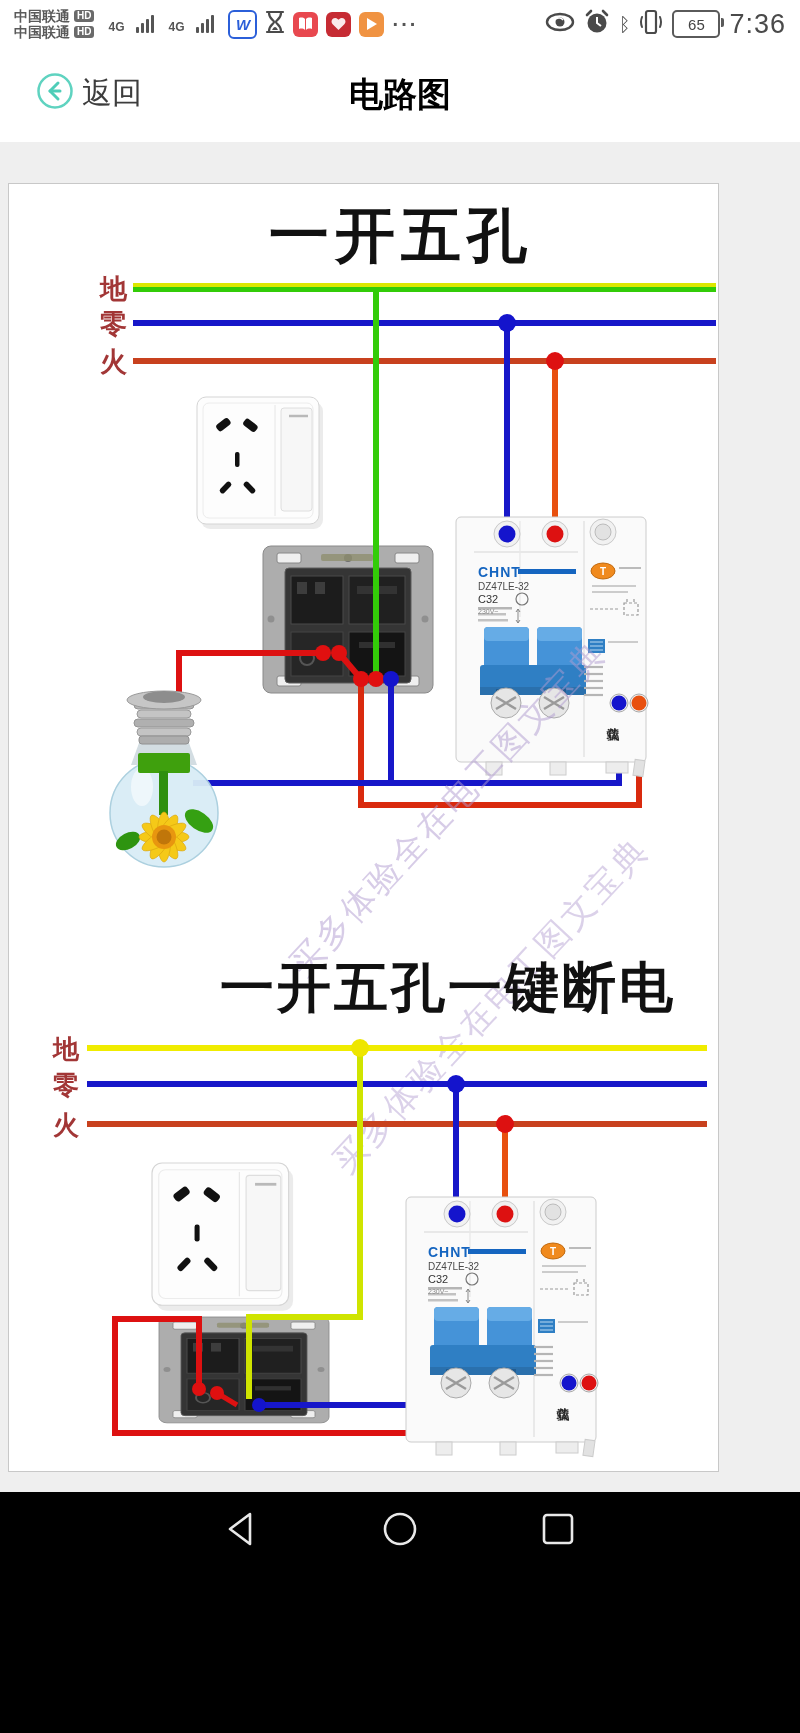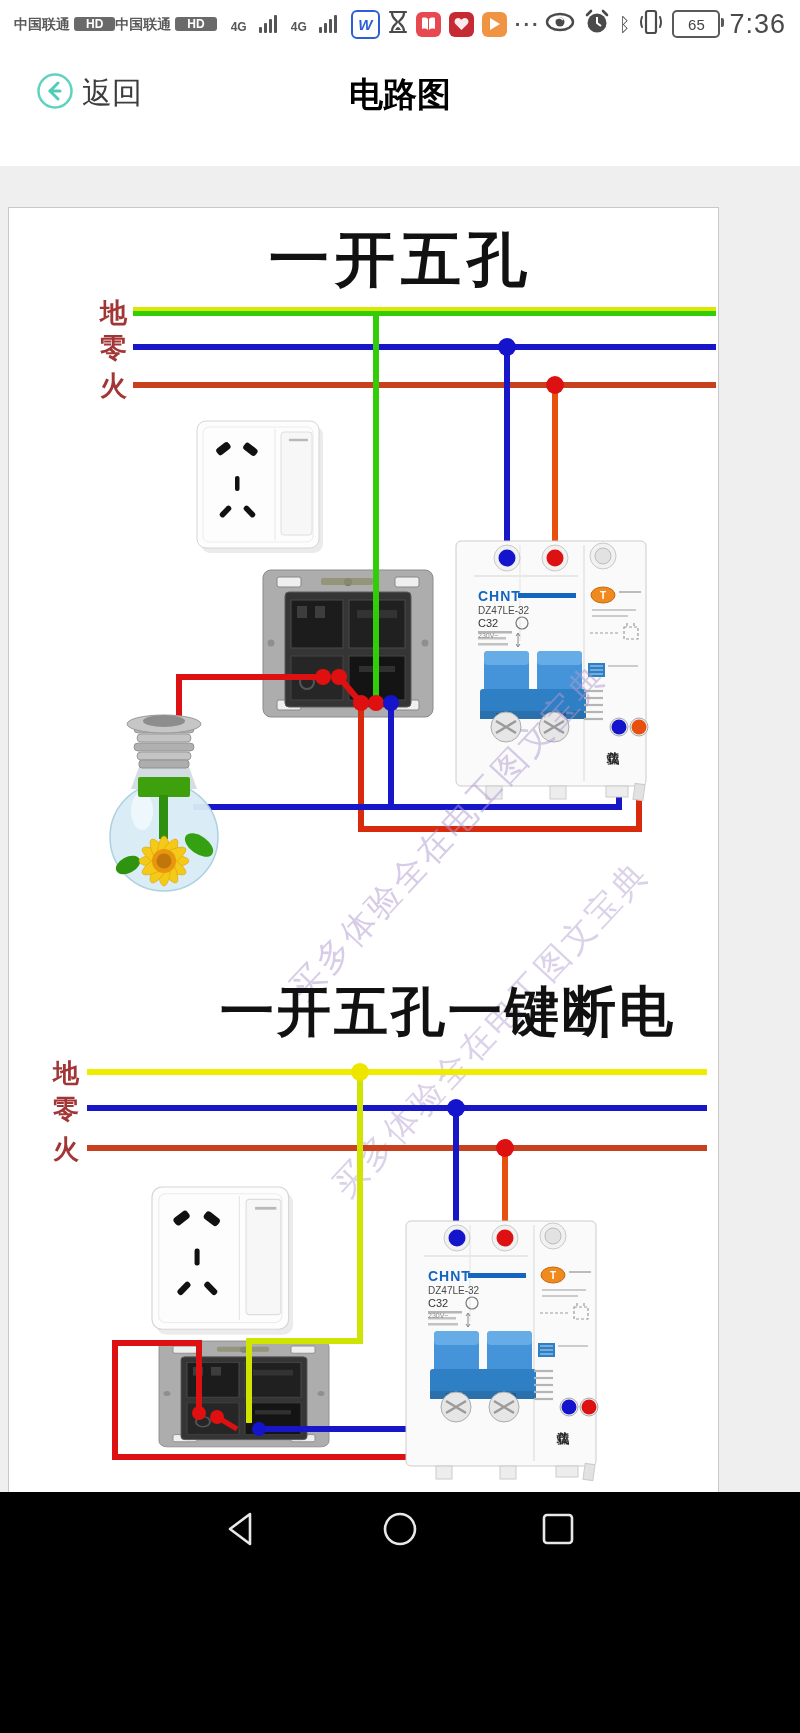--- a/index.html
+++ b/index.html
@@ -1,24 +1,24 @@
 <!DOCTYPE html>
 <html><head>
 <meta charset="utf-8">
 <style>
   html,body{margin:0;padding:0;background:#ffffff;}
   body{width:800px;height:1733px;position:relative;overflow:hidden;
        font-family:"Liberation Sans",sans-serif;-webkit-font-smoothing:antialiased;}
   
   .statusbar{position:absolute;left:0;top:0;width:800px;height:48px;background:#fff;
     display:flex;align-items:center;padding:0 14px;box-sizing:border-box;color:#4a4a4a;}
-  .carrier{display:flex;flex-direction:row;justify-content:center;line-height:1.15;}
+  .carrier{display:flex;flex-direction:column;justify-content:center;line-height:1.15;}
   .carrier-row{display:flex;align-items:center;gap:4px;font-size:14px;font-weight:bold;color:#5a5a5a;}
-  .hd-badge{background:#6a6a6a;color:#fff;font-size:12px;font-weight:bold;border-radius:3px;
-    padding:1px 12px;line-height:1;}
+  .hd-badge{background:#6a6a6a;color:#fff;font-size:10px;font-weight:bold;border-radius:3px;
+    padding:1px 3px;line-height:1;}
   .netgroup{display:flex;align-items:flex-end;gap:12px;margin-left:14px;}
   .net-label{font-size:12px;font-weight:bold;color:#555;line-height:1;}
   .bars{display:flex;align-items:flex-end;gap:2px;height:18px;}
   .bars i{display:block;width:3px;background:#555;border-radius:1px;}
   .appicons{display:flex;align-items:center;gap:8px;margin-left:14px;}
   .appicon{width:25px;height:25px;border-radius:6px;display:flex;align-items:center;
     justify-content:center;font-size:15px;font-weight:bold;color:#fff;}
   .dots{font-size:20px;color:#555;letter-spacing:2px;margin-left:8px;font-weight:bold;}
   .sb-right{margin-left:auto;display:flex;align-items:center;gap:9px;color:#4a4a4a;}
   .bt-glyph{font-size:19px;color:#4a4a4a;font-family:"DejaVu Sans",sans-serif;}
@@ -29,21 +29,21 @@
   .battery .fill{position:absolute;left:1px;top:1px;bottom:1px;width:60%;background:#c9c9c9;
     border-radius:2px;z-index:-1;}
   .time{font-size:27px;color:#4a4a4a;letter-spacing:1px;}
   
   .header{position:absolute;left:0;top:48px;width:800px;height:94px;background:#fff;text-align:center;}
   .back-btn{position:absolute;left:36px;top:24px;display:flex;align-items:center;gap:8px;cursor:pointer;}
   .back-label{font-size:30px;color:#3d3d3d;}
   .page-title{position:absolute;left:50%;top:50%;transform:translate(-50%,-50%);
     font-size:34px;color:#000000;font-weight:600;}
   
-  .content{position:absolute;left:0;top:142px;width:800px;height:1350px;background:#efefef;margin-top:24px;}
+  .content{position:absolute;left:0;top:142px;width:800px;height:1350px;background:#efefef;}
   .diagram-card{position:absolute;left:8px;top:41px;width:709px;height:1287px;background:#fff;
     border:1px solid #c8c8c8;box-sizing:content-box;}
   
   .navbar{position:absolute;left:0;top:1492px;width:800px;height:241px;background:#000;
     display:flex;justify-content:center;gap:112px;padding-top:14px;box-sizing:border-box;}
   .nav-btn{width:46px;height:46px;display:flex;align-items:center;justify-content:center;cursor:pointer;}
   svg text{user-select:none;}
 </style>
 </head>
 <body>

